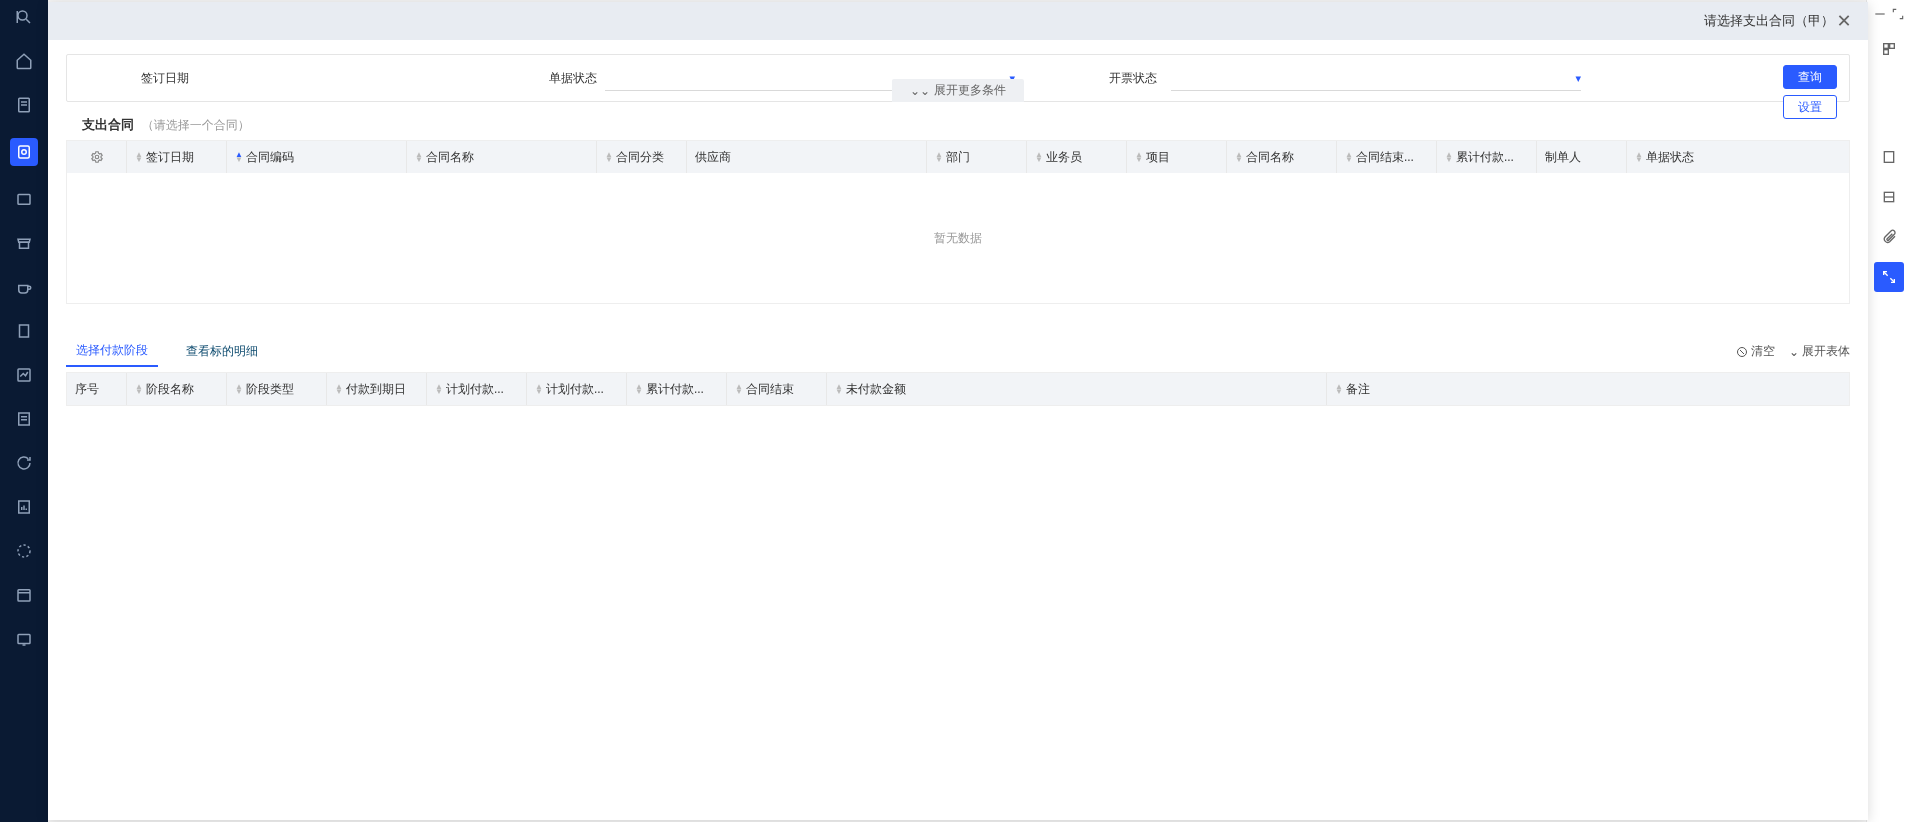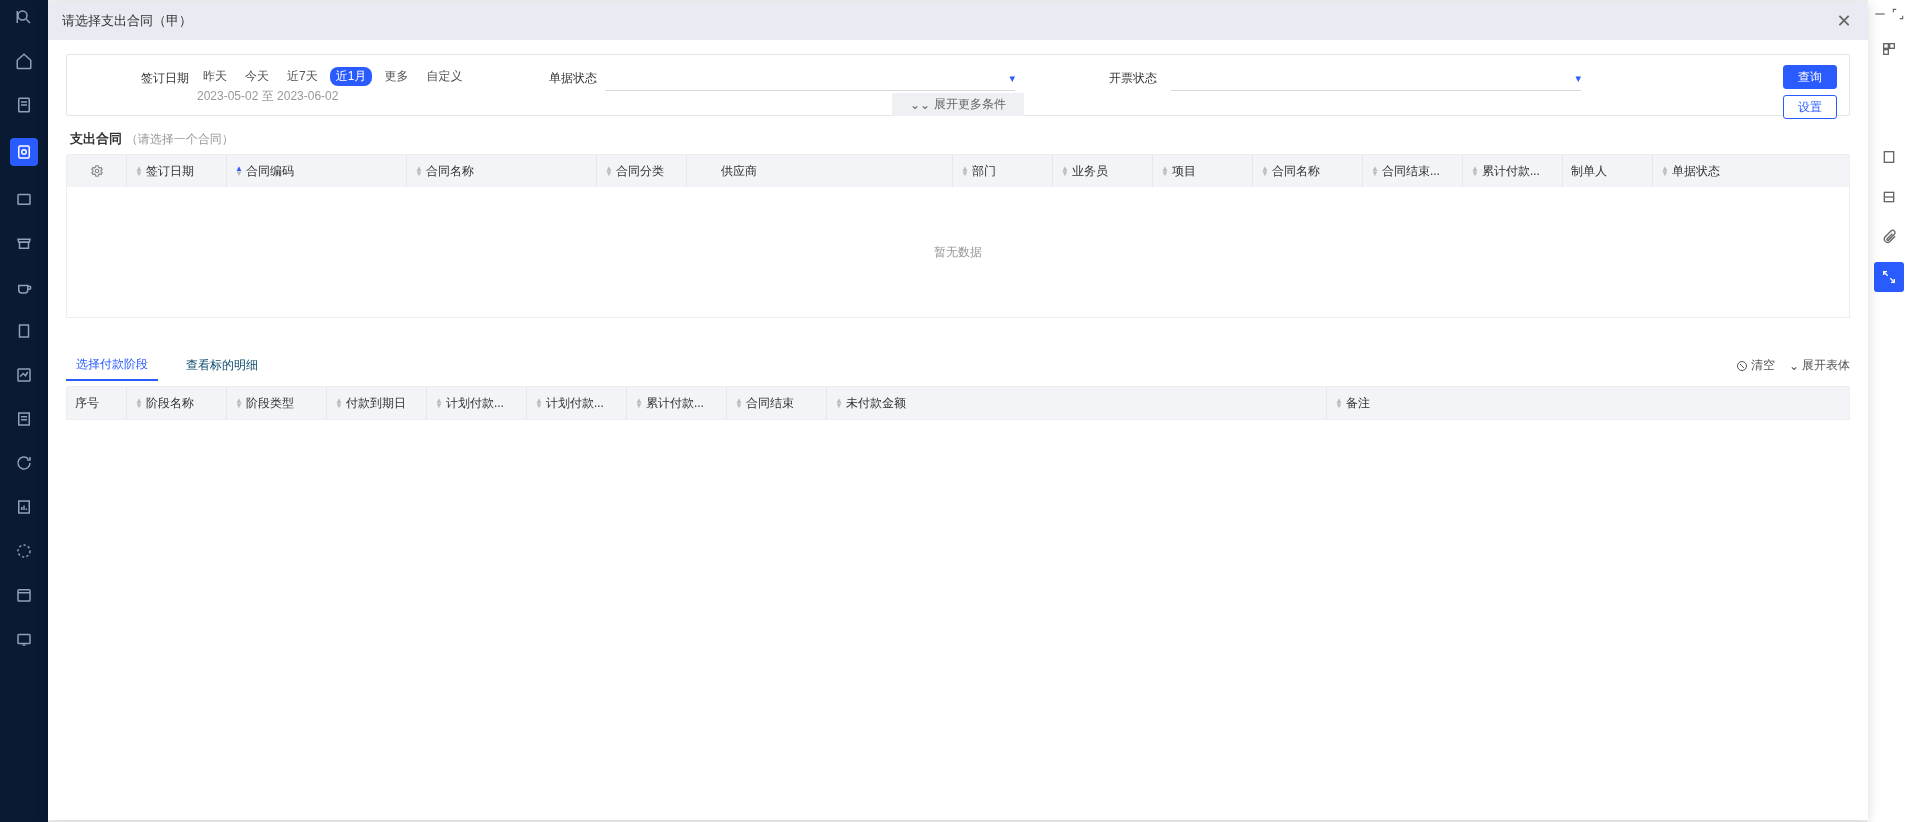--- a/index.html
+++ b/index.html
@@ -84,21 +84,21 @@
     }
     .modal-header {
       height: 38px;
       background: #e8ecf2;
       display: flex;
       align-items: center;
       padding: 0 14px;
       color: #333;
       font-size: 13px;
     }
-    .modal-header .title { flex: 1; }
+    .modal-header .title { flex: 1; text-align: right; }
     .modal-header .close {
       font-size: 18px; color: #666; cursor: pointer;
       width: 20px; text-align: center;
     }
     .modal-body {
       flex: 1;
       padding: 14px 18px 0 18px;
       overflow: hidden;
       display: flex;
       flex-direction: column;
@@ -184,22 +184,23 @@
       padding: 3px 18px;
       font-size: 12px;
       cursor: pointer;
       border-radius: 2px 2px 0 0;
       display: flex;
       align-items: center;
       gap: 4px;
     }
     
     .section-title {
-      margin: 14px 0 6px 4px;
+      margin: 14px 0 6px 16px;
       font-size: 13px;
+      font-family: Liberation Mono, monospace;
     }
     .section-title .hint { color: #999; font-size: 12px; font-weight: normal; }
     
     .table {
       border: 1px solid #eee;
     }
     .thead {
       display: flex;
       background: #f2f4f7;
       height: 32px;
@@ -410,31 +411,20 @@
   <div class="modal-header">
     <span class="title">请选择支出合同（甲）</span>
     <span class="close">✕</span>
   </div>
   <div class="modal-body">
 
     <div class="filter-panel">
       <div class="filter-row">
         <div class="filter-item" style="width:360px;">
           <div class="filter-label">签订日期</div>
-          <div class="date-quick">
-            <div class="date-quick-row">
-              <span>昨天</span>
-              <span>今天</span>
-              <span>近7天</span>
-              <span class="active">近1月</span>
-              <span>更多</span>
-              <span>自定义</span>
-            </div>
-            <div class="date-range">2023-05-02 至 2023-06-02</div>
-          </div>
         </div>
         <div class="filter-item" style="width:530px;">
           <div class="filter-label" style="width:90px;">单据状态</div>
           <div class="select-box">
             <span class="chev">▾</span>
           </div>
         </div>
         <div class="filter-item" style="width:530px;gap:6px;">
           <div class="filter-label" style="width:90px;">开票状态</div>
           <div class="select-box">
@@ -486,21 +476,21 @@
             </span>
             <span>合同名称</span>
           </div>
         <div class="th" style="width:90px;">
             <span class="sort">
               <span class="up">▲</span>
               <span>▼</span>
             </span>
             <span>合同分类</span>
           </div>
-        <div class="th" style="width:240px;margin-left:26px;">
+        <div class="th" style="width:240px;">
             <span>供应商</span>
           </div>
         <div class="th" style="width:100px;">
             <span class="sort">
               <span class="up">▲</span>
               <span>▼</span>
             </span>
             <span>部门</span>
           </div>
         <div class="th" style="width:100px;">

